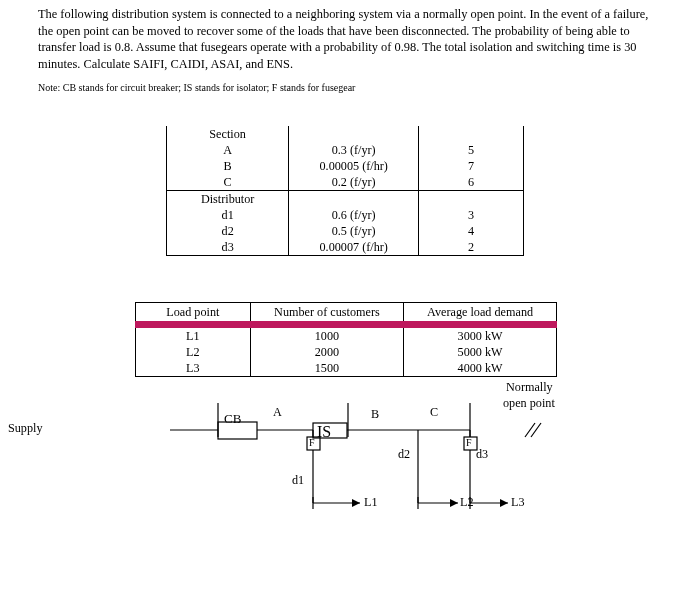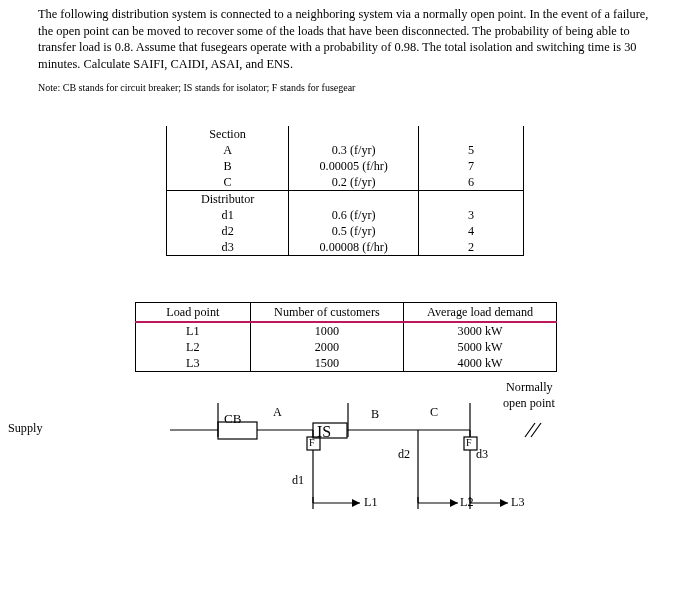--- a/index.html
+++ b/index.html
@@ -86,21 +86,21 @@
     border-bottom: none;
     border-left: 1px solid #000;
     border-right: 1px solid #000;
     text-align: center;
     padding: 0 4px;
     height: 16px;
     line-height: 16px;
   }
   .load-table tr.head td {
     border-top: 1px solid #000;
-    border-bottom: 2px solid #be185d;
+    border-bottom: 7px solid #be185d;
     height: 18px;
     line-height: 18px;
   }
   .load-table tr.last td {
     border-bottom: 1px solid #000;
   }
   .load-table .l1 { width: 112px; }
   .load-table .l2 { width: 152px; }
   .load-table .l3 { width: 152px; }
 
@@ -163,21 +163,21 @@
       <td class="c2">0.6 (f/yr)</td>
       <td class="c3">3</td>
     </tr>
     <tr>
       <td class="c1">d2</td>
       <td class="c2">0.5 (f/yr)</td>
       <td class="c3">4</td>
     </tr>
     <tr class="last">
       <td class="c1">d3</td>
-      <td class="c2">0.00008 (f/hr)</td>
+      <td class="c2">0.00007 (f/hr)</td>
       <td class="c3">2</td>
     </tr>
   </tbody>
     </table>
 
   <table class="load-table">
     <tbody>
         <tr class="head">
       <td class="l1">Load point</td>
       <td class="l2">Number of customers</td>

